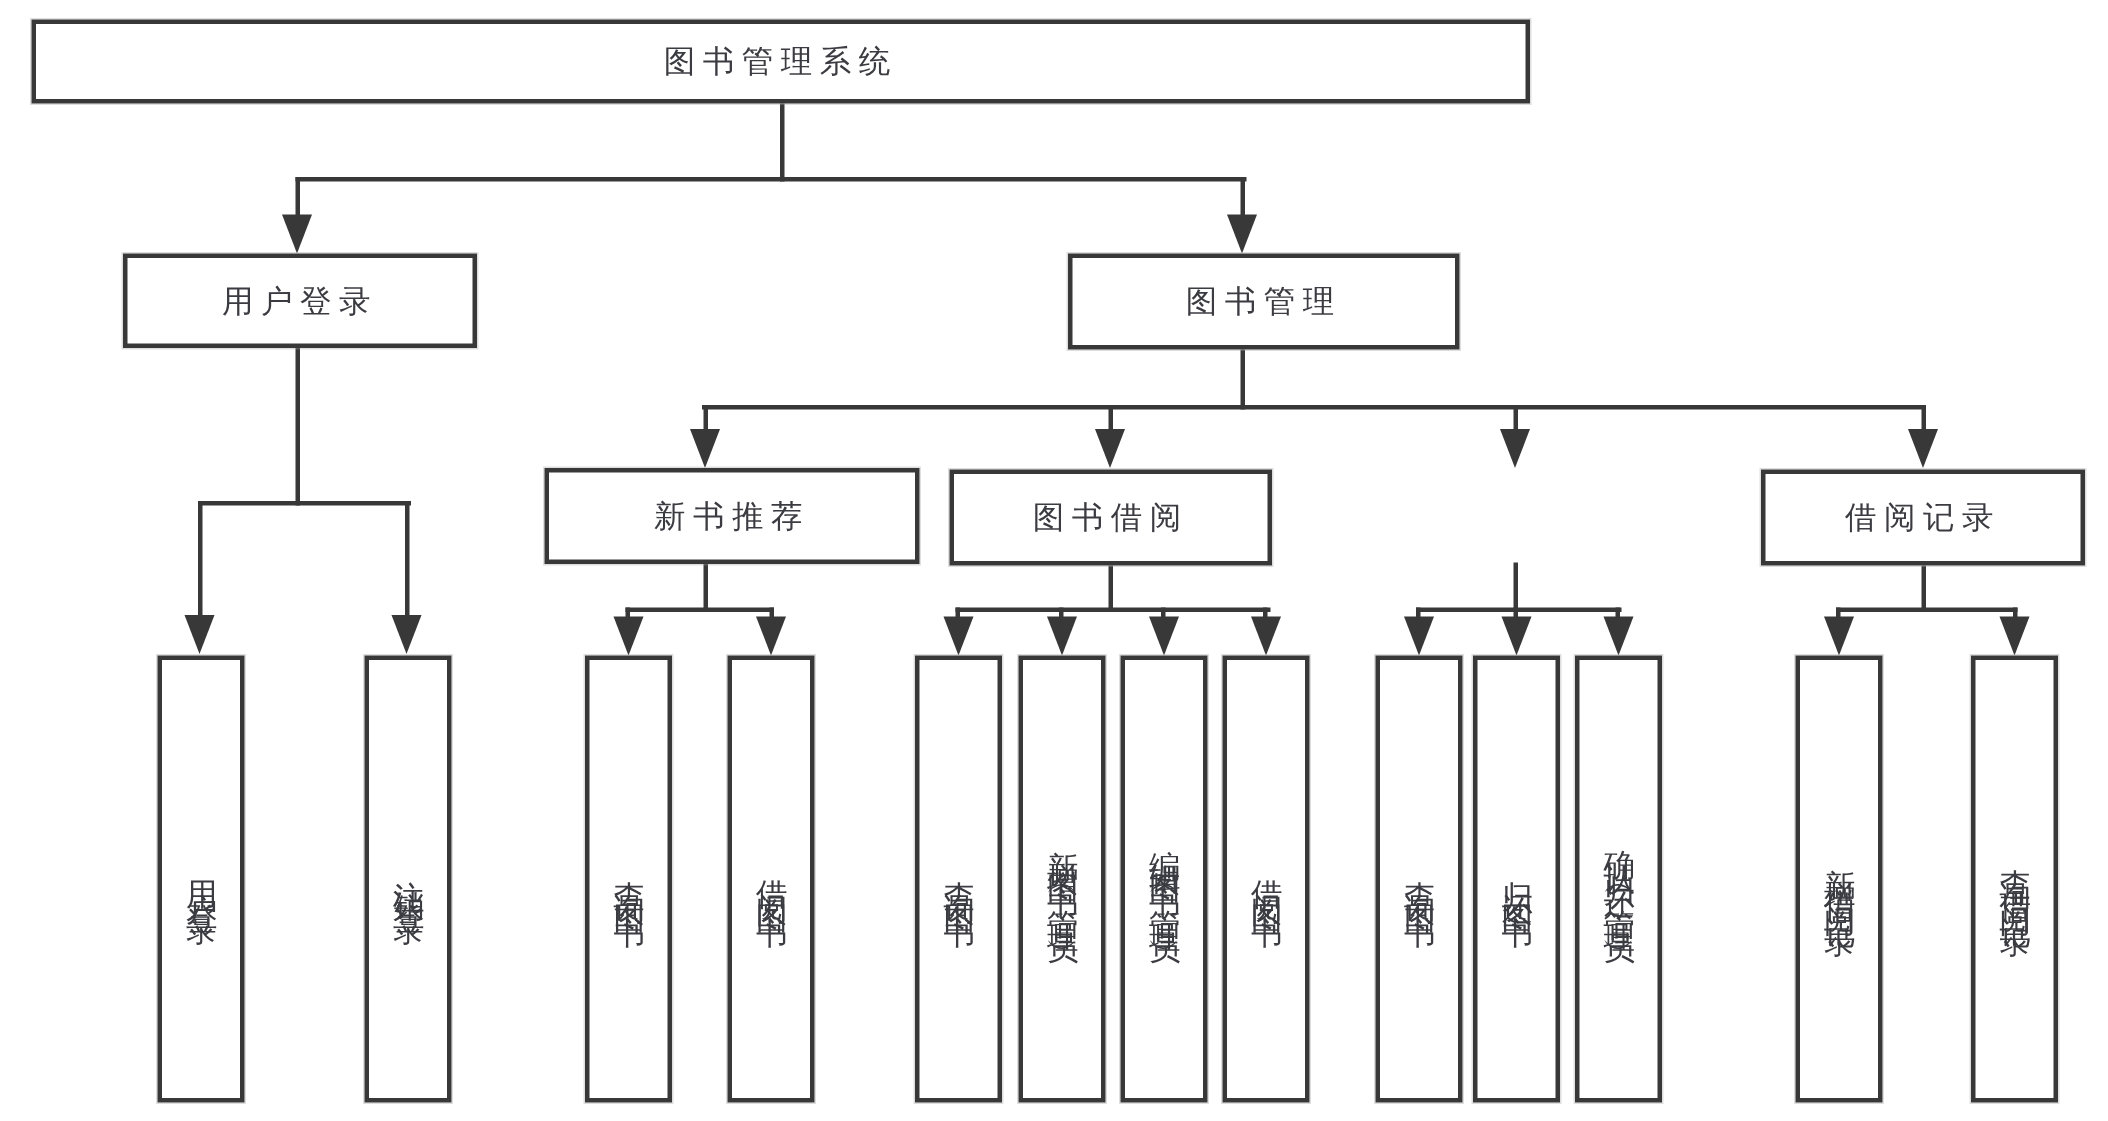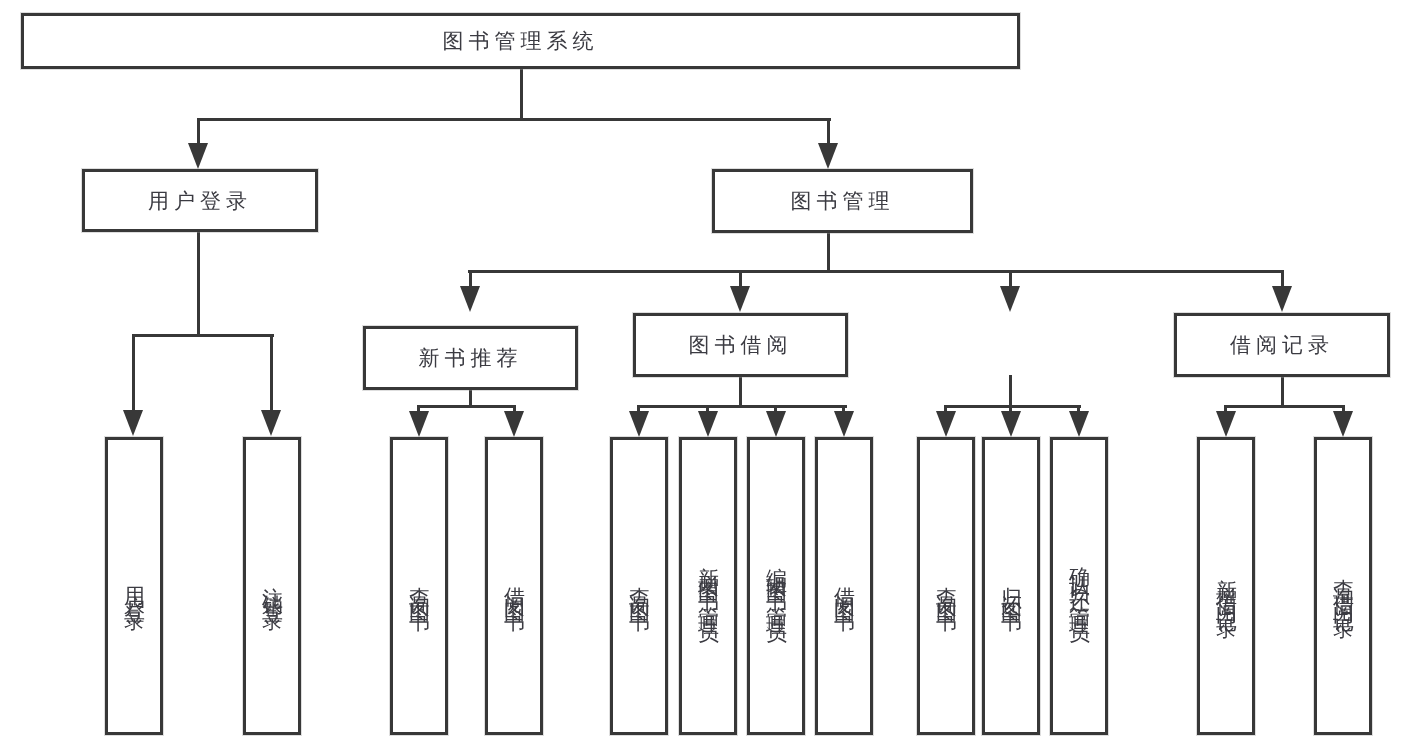--- a/index.html
+++ b/index.html
@@ -1,21 +1,21 @@
 <!DOCTYPE html>
 <html><head>
 <meta charset="utf-8">
 <style>
   html, body { margin: 0; padding: 0; background: #ffffff; }
   .canvas {
     position: relative;
     width: 1405px;
     height: 747px;
     background: #ffffff;
-    font-family: Liberation Serif, serif;
+    font-family: Liberation Sans, sans-serif;
     overflow: hidden;
   }
   .node {
     position: absolute;
     background: #ffffff;
     border: 3px solid #383838;
     box-shadow: 0 0 0 1px rgba(160,160,160,0.35);
     display: flex;
     align-items: center;
     justify-content: center;
@@ -68,21 +68,21 @@
   </div>
 
   <div class="node" style="left:82px;top:169px;width:236px;height:63px">
     <span class="lbl">用户登录</span>
   </div>
 
   <div class="node" style="left:712px;top:169px;width:261px;height:64px">
     <span class="lbl">图书管理</span>
   </div>
 
-  <div class="node" style="left:363px;top:326px;width:215px;height:64px">
+  <div class="node" style="left:363px;top:312px;width:250px;height:64px">
     <span class="lbl">新书推荐</span>
   </div>
 
   <div class="node" style="left:633px;top:313px;width:215px;height:64px">
     <span class="lbl">图书借阅</span>
   </div>
 
 
   <div class="node" style="left:1174px;top:313px;width:216px;height:64px">
     <span class="lbl">借阅记录</span>

